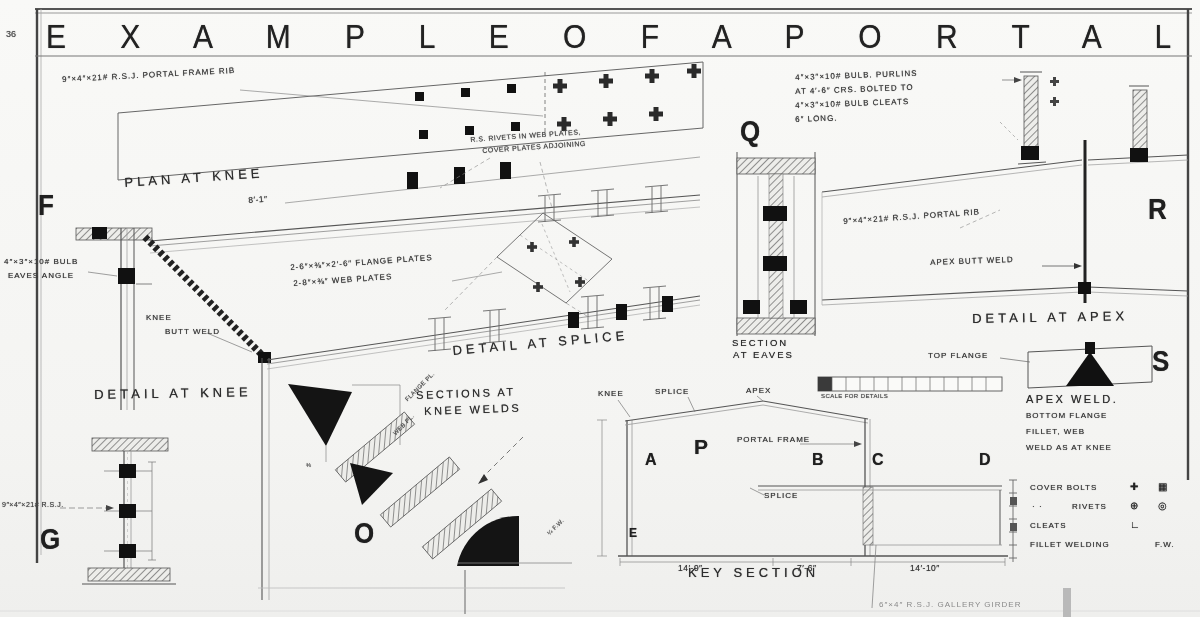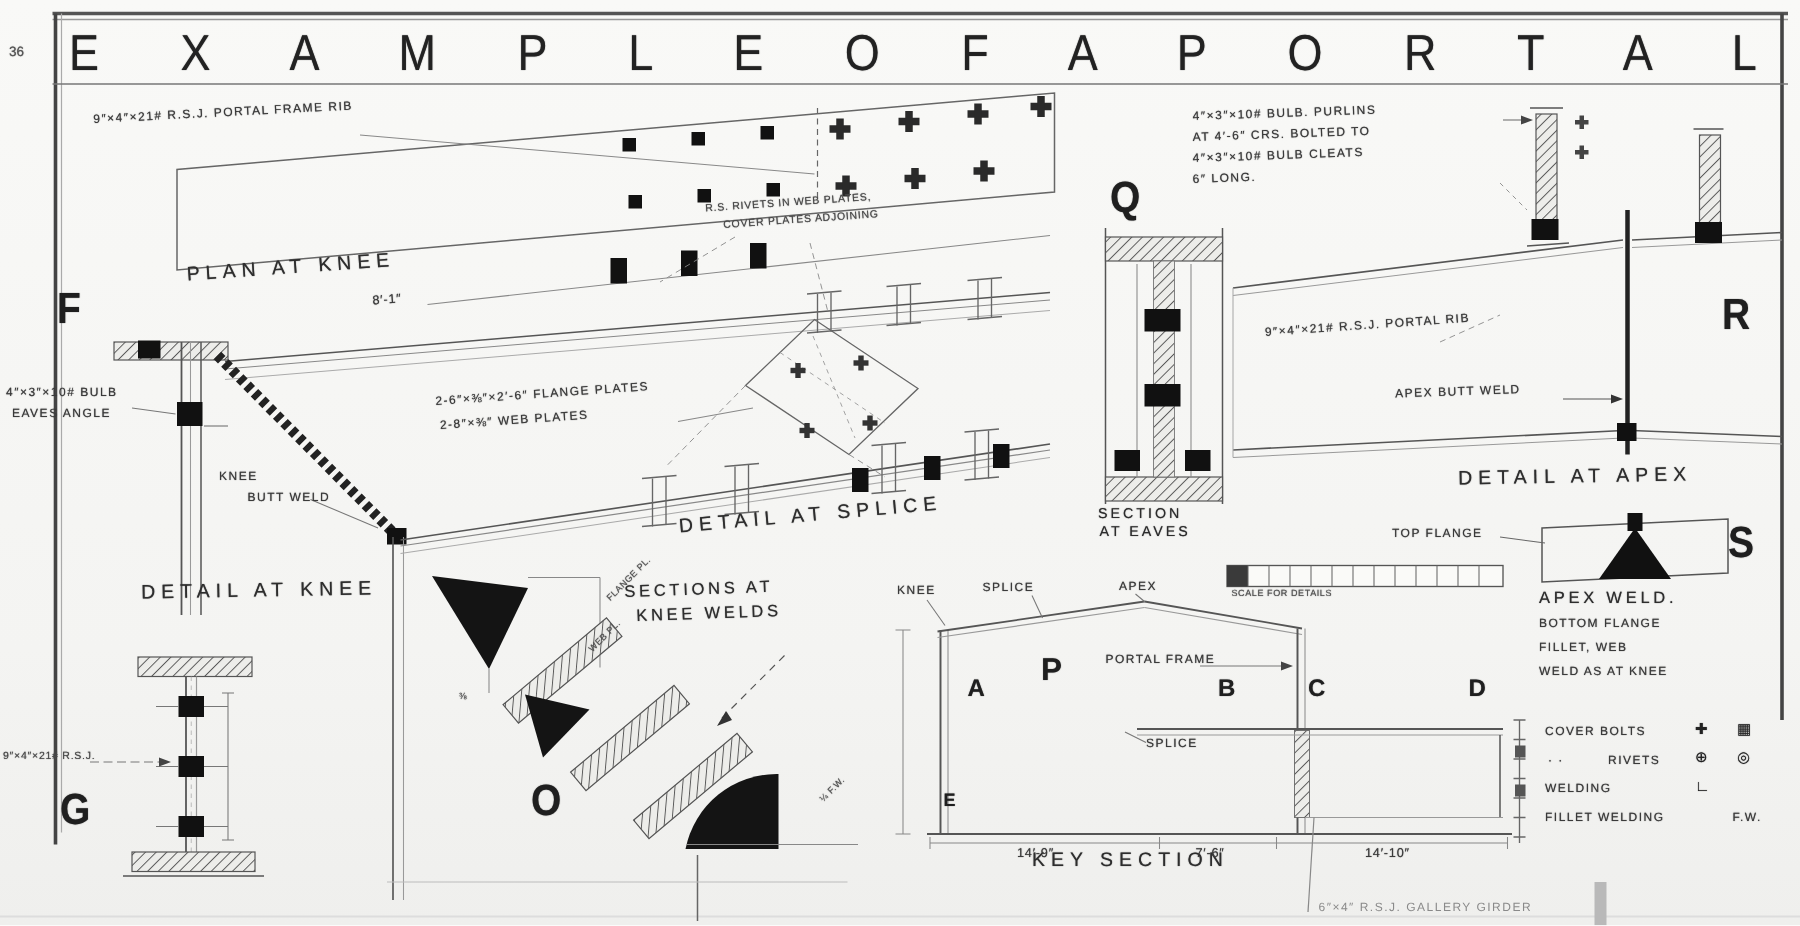--- a/index.html
+++ b/index.html
@@ -412,18 +412,18 @@
   <div class="lbl dim" style="left:797px;top:564px;">7′-6″</div>
   <div class="lbl dim" style="left:910px;top:564px;">14′-10″</div>
 
   <div class="lbl note" style="left:1030px;top:484px;">COVER BOLTS</div>
   <div class="lbl sym" style="left:1130px;top:482px;">✚</div>
   <div class="lbl sym" style="left:1158px;top:482px;">▦</div>
   <div class="lbl note" style="left:1032px;top:503px;">· ·</div>
   <div class="lbl note" style="left:1072px;top:503px;">RIVETS</div>
   <div class="lbl sym" style="left:1130px;top:501px;">⊕</div>
   <div class="lbl sym" style="left:1158px;top:501px;">◎</div>
-  <div class="lbl note" style="left:1030px;top:522px;">WELDING</div>
+  <div class="lbl note" style="left:1030px;top:522px;">CLEATS</div>
   <div class="lbl sym" style="left:1130px;top:520px;">∟</div>
   <div class="lbl note" style="left:1030px;top:541px;">FILLET WELDING</div>
   <div class="lbl note" style="left:1155px;top:541px;">F.W.</div>
 
 </div>
 
 </body></html>

